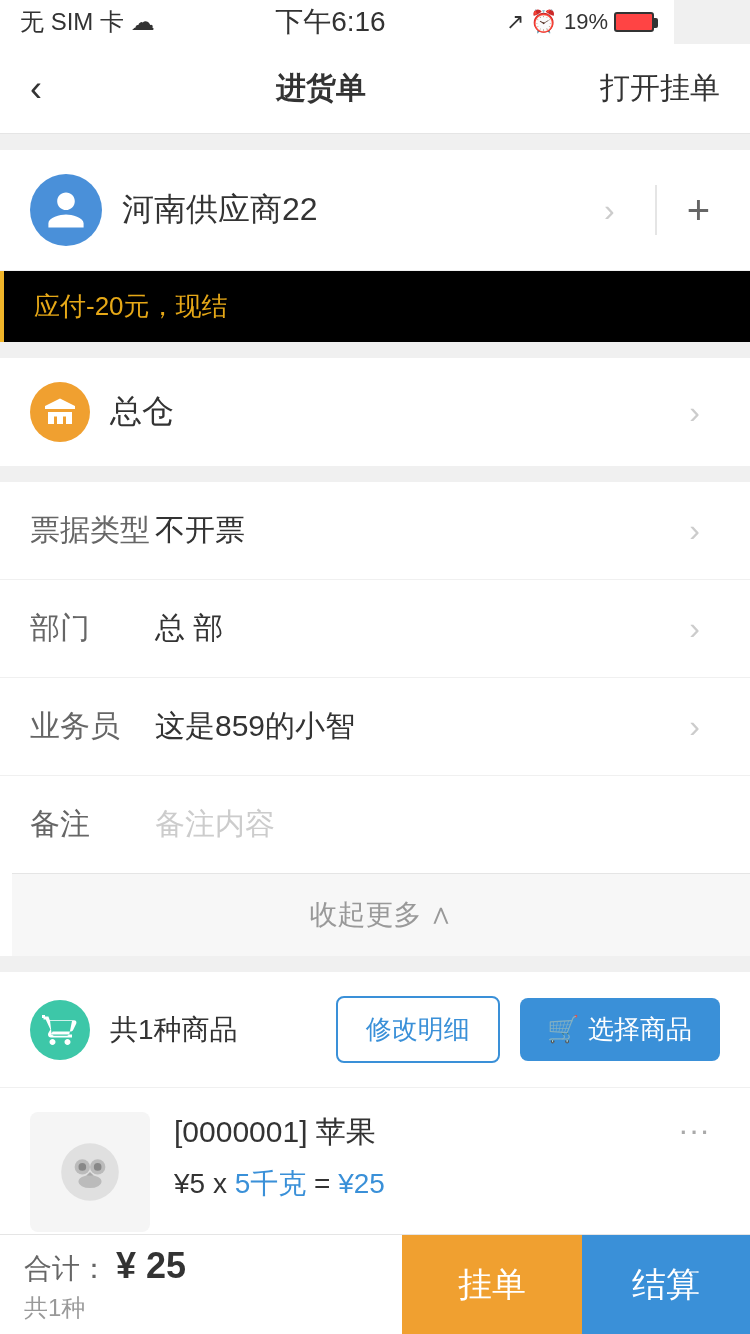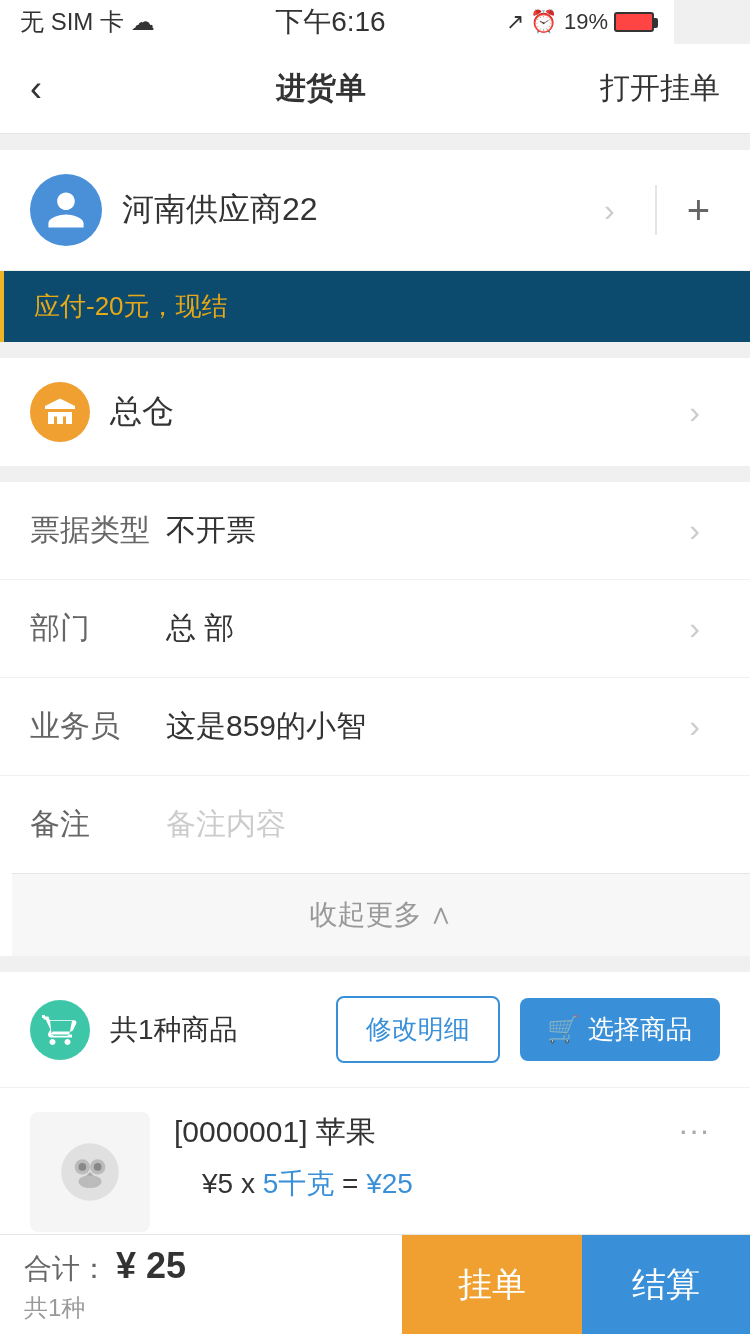--- a/index.html
+++ b/index.html
@@ -119,21 +119,21 @@
     }
     .plus-btn {
       font-size: 40px;
       color: #666;
       cursor: pointer;
       padding: 0 10px;
     }
 
     
     .payment-notice {
-      background: #0c4a6e;
+      background: #000000;
       padding: 18px 30px;
       font-size: 26px;
       color: #e6a817;
       border-left: 4px solid #f0b429;
     }
 
     
     .warehouse-row {
       background: #fff;
       display: flex;
@@ -162,21 +162,21 @@
       align-items: center;
       padding: 28px 30px;
       border-top: 1px solid #f0f0f0;
       min-height: 90px;
     }
     .form-row:first-child { border-top: none; }
     .form-label {
       font-size: 30px;
       color: #666;
       min-width: 120px;
-      margin-right: 16px;
+      margin-right: 5px;
     }
     .form-value {
       flex: 1;
       font-size: 30px;
       color: #333;
     }
     .form-placeholder {
       flex: 1;
       font-size: 30px;
       color: #ccc;
@@ -259,21 +259,20 @@
       flex: 1;
     }
     .product-name {
       font-size: 30px;
       color: #333;
       margin-bottom: 12px;
     }
     .product-price {
       font-size: 28px;
       color: #333;
-      margin-left: 28px;
     }
     .product-price .highlight {
       color: #3a90d8;
     }
     .product-menu {
       color: #aaa;
       font-size: 32px;
       cursor: pointer;
       padding: 0 10px;
       align-self: flex-start;

